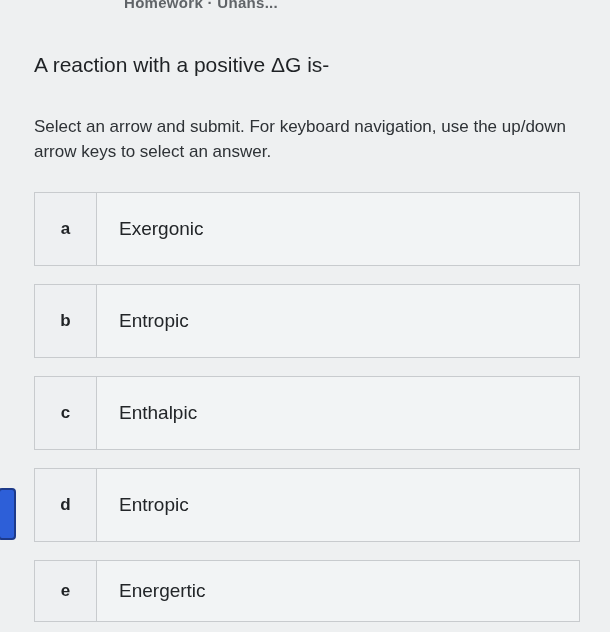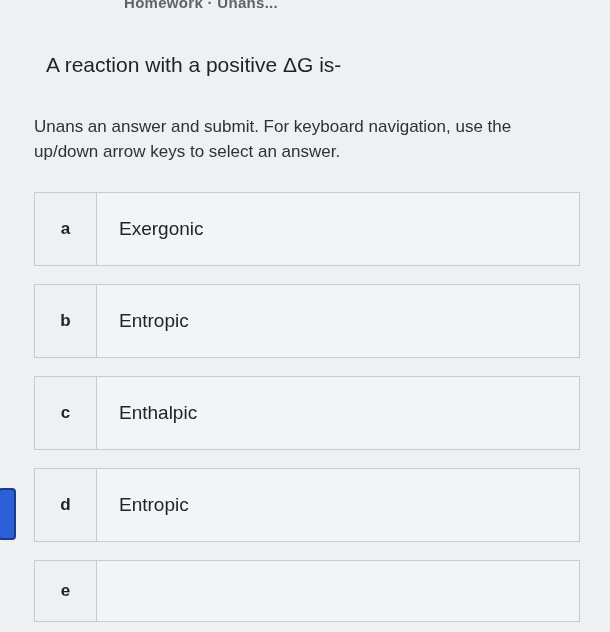--- a/index.html
+++ b/index.html
@@ -24,21 +24,21 @@
       font-weight: 600;
       color: #606468;
       letter-spacing: 0.3px;
       margin-top: -6px;
       margin-left: 90px;
     }
     .question {
       font-size: 21px;
       color: #1f2225;
       margin-top: 42px;
-      margin-left: 12px;
+      margin-left: 0;
       font-weight: 400;
     }
     .instructions {
       font-size: 17px;
       color: #2e3236;
       margin-top: 38px;
       line-height: 1.45;
     }
     .options {
       margin-top: 28px;
@@ -91,21 +91,21 @@
 <body>
 
 <div class="side-tab"></div>
 
 <div class="page">
 
   <div class="breadcrumb">Homework · Unans...</div>
 
   <div class="question">A reaction with a positive ΔG is-</div>
 
-  <div class="instructions">Unans an answer and submit. For keyboard navigation, use the up/down arrow keys to select an answer.</div>
+  <div class="instructions">Select an arrow and submit. For keyboard navigation, use the up/down arrow keys to select an answer.</div>
 
   <div class="options">
 
     <div class="option">
       <div class="option-key">a</div>
       <div class="option-label">Exergonic</div>
     </div>
 
     <div class="option">
       <div class="option-key">b</div>
@@ -117,16 +117,17 @@
       <div class="option-label">Enthalpic</div>
     </div>
 
     <div class="option">
       <div class="option-key">d</div>
       <div class="option-label">Entropic</div>
     </div>
 
     <div class="option">
       <div class="option-key">e</div>
+      <div class="option-label">Energertic</div>
     </div>
 
   </div>
 </div>
 
 </body></html>

